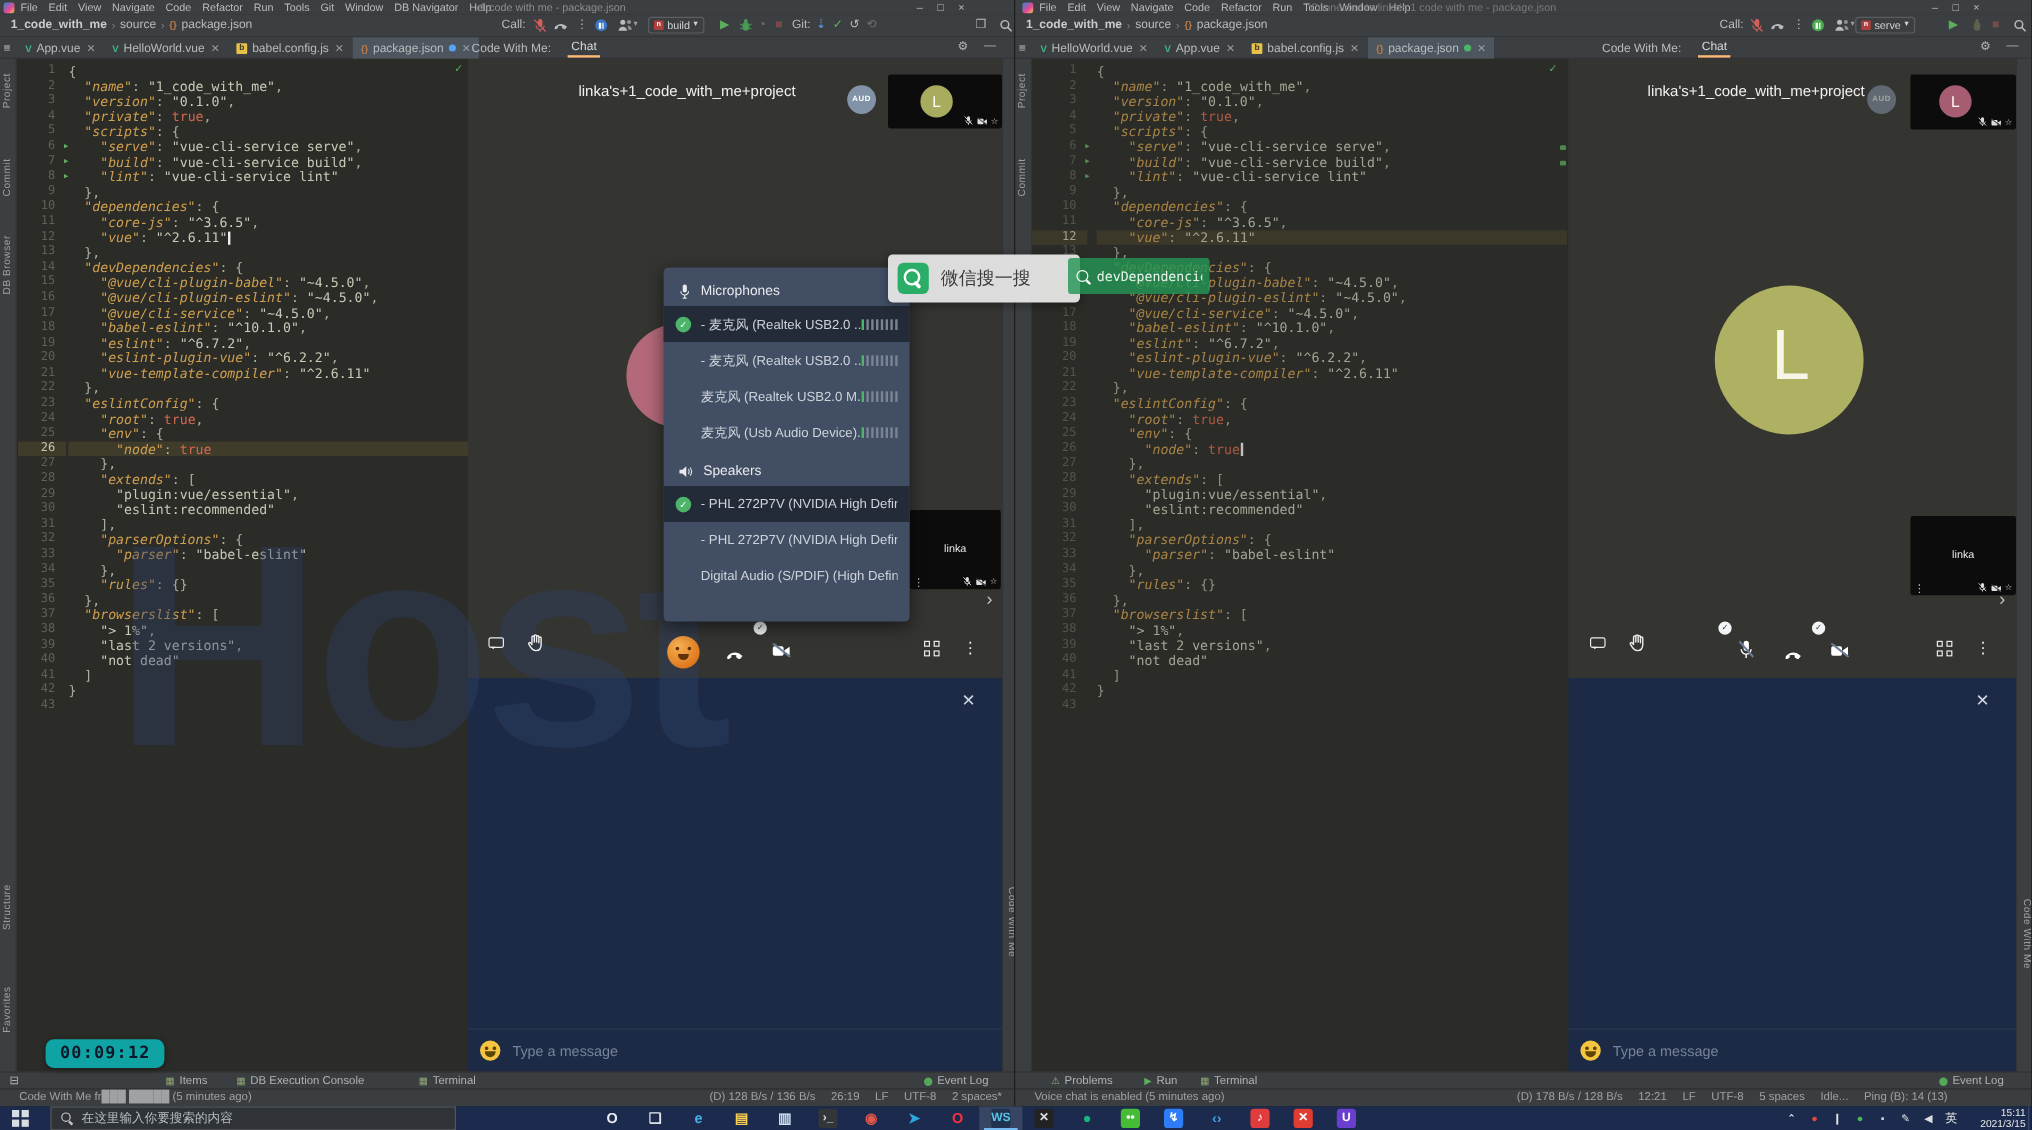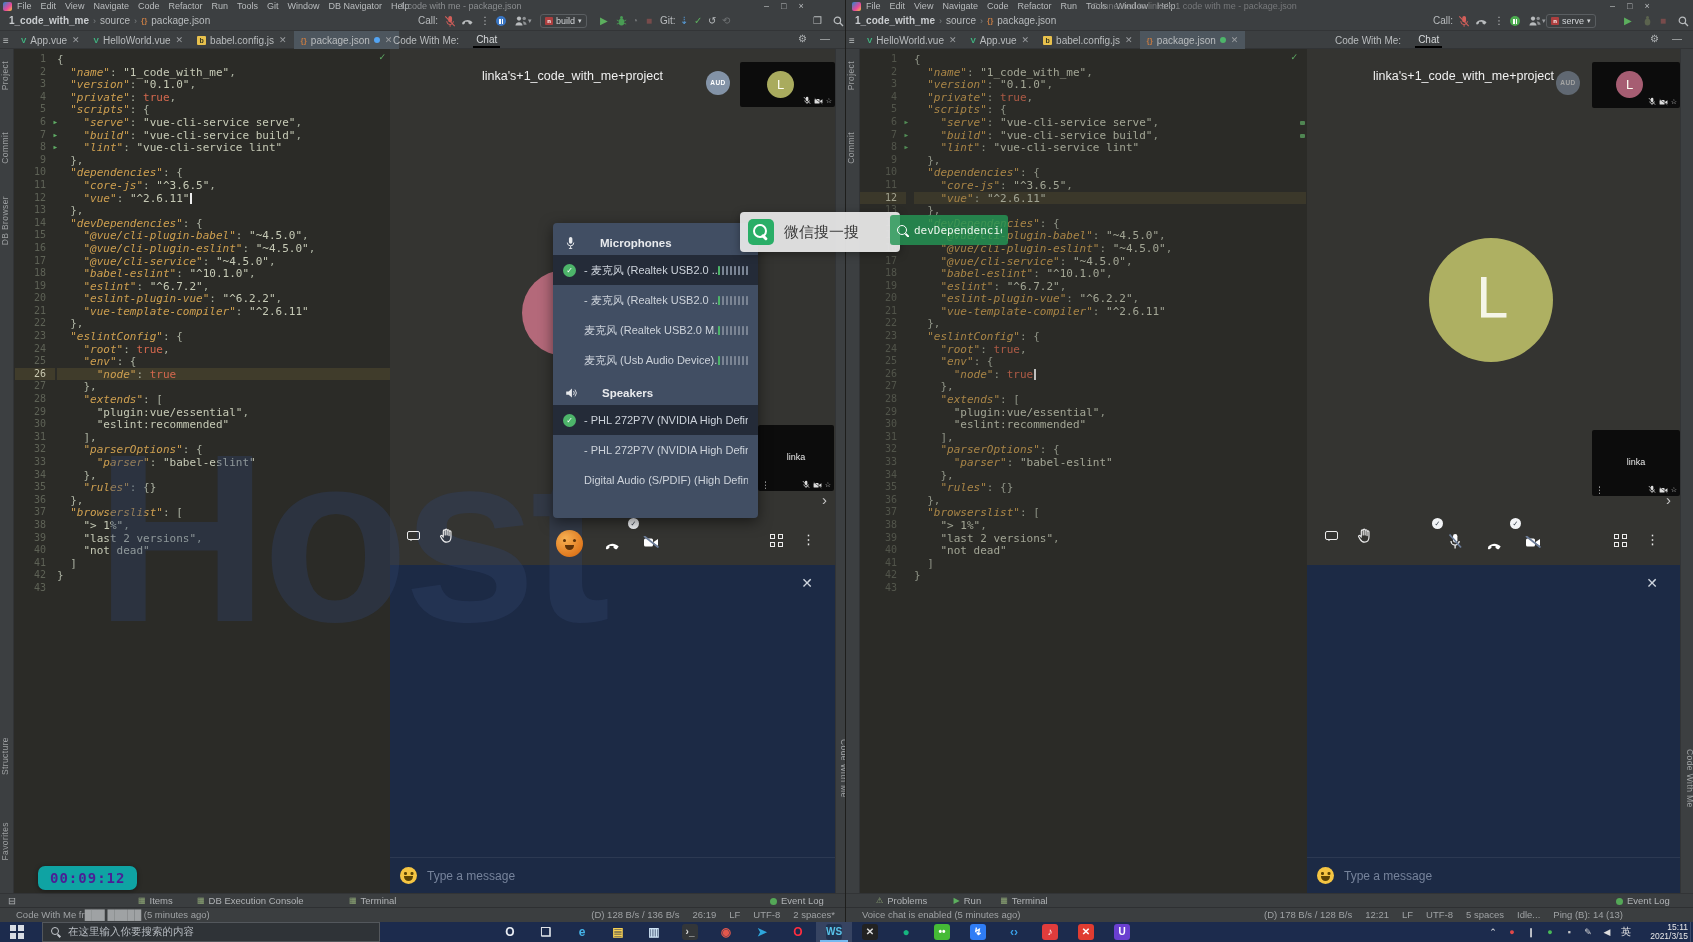--- a/index.html
+++ b/index.html
@@ -38,21 +38,21 @@
 #rw .tabs{left:14px}
 .tab{display:flex;align-items:center;gap:4px;padding:0 7px;height:18px;cursor:default}
 .tab.active{background:#4d565e}
 .tab .tx{font-size:9px;color:#9a9da0;margin-left:1px}
 .tico{font-size:8px;font-weight:bold}
 .tico.vue{color:#41b883}
 .tico.js{background:#e8c14d;color:#3b3b1f;width:9px;height:9px;line-height:9px;text-align:center;font-size:7px;border-radius:1px}
 .tico.json{color:#c07a45}
 .baddot{width:6px;height:6px;border-radius:50%;display:inline-block}
 .cwmhdr{position:absolute;top:0;height:18px;display:flex;align-items:center;gap:14px;font-size:10px}
-.chat-tab{padding:0 3px;border-bottom:2px solid #000000;height:16px;line-height:15px;color:#d7dadc;cursor:default}
+.chat-tab{padding:0 3px;border-bottom:2px solid #fdba74;height:16px;line-height:15px;color:#d7dadc;cursor:default}
 .hdr-gear{position:absolute;top:2px;font-size:10px;color:#b0b3b5}
 
 .stripeL{position:absolute;left:0;top:49px;bottom:29px;width:14px;background:#3c3f41;border-right:1px solid #323436}
 .vlab{position:absolute;left:0;width:14px;color:#9da0a2;font-size:8.5px;writing-mode:vertical-rl;transform:rotate(180deg);text-align:center;letter-spacing:.4px;cursor:default}
 .vlab2{position:absolute;width:13px;color:#9da0a2;font-size:8.5px;writing-mode:vertical-rl;text-align:center;letter-spacing:.4px;cursor:default}
 .stripeR{position:absolute;top:49px;bottom:29px;background:#3c3f41;border-left:1px solid #323436}
 #lw .stripeR{left:835px;width:10px}
 #rw .stripeR{left:834px;width:13px}
 
 .editor{position:absolute;top:49px;bottom:29px;background:#2b2b27}
@@ -108,21 +108,21 @@
 
 .chat{position:absolute;left:0;right:0;top:516px;bottom:0;background:#1c2a45}
 .chat .close{position:absolute;top:10px;right:22px;color:#cfd6df;font-size:14px;cursor:pointer}
 .msgrow{position:absolute;left:0;right:0;bottom:0;height:36px;border-top:1px solid rgba(255,255,255,.07);display:flex;align-items:center;gap:10px;padding:0 10px}
 .smiley{width:17px;height:17px;border-radius:50%;background:#f5c542;position:relative;cursor:pointer}
 .smiley:before{content:"";position:absolute;left:4px;top:5px;width:2.5px;height:2.5px;border-radius:50%;background:#5c4404;box-shadow:6.5px 0 0 #5c4404}
 .smiley:after{content:"";position:absolute;left:4px;top:9px;width:9px;height:4.5px;border-radius:0 0 9px 9px;background:#5c4404}
 .msgph{color:#76839b;font-size:12px}
 
 .popup{position:absolute;left:553px;top:223px;width:205px;height:295px;background:#414e63;border-radius:4px;box-shadow:0 4px 14px rgba(0,0,0,.5);z-index:40;font-size:11px;color:#cdd3db}
-.pophdr{position:absolute;left:0;right:0;height:24px;display:flex;align-items:center;gap:24px;padding:0 12px;color:#e8eaed;font-weight:bold;font-size:11.5px}
+.pophdr{position:absolute;left:0;right:0;height:24px;display:flex;align-items:center;gap:8px;padding:0 12px;color:#e8eaed;font-weight:normal;font-size:11.5px}
 .poprow{position:absolute;left:0;right:0;height:30px;display:flex;align-items:center;padding:0 10px;cursor:pointer}
 .poprow.sel{background:#242b38}
 .pcheck{width:13px;height:13px;border-radius:50%;background:#4db56a;color:#fff;font-size:8px;line-height:13px;text-align:center;margin-right:8px}
 .pindent{width:21px}
 .plabel{flex:1;white-space:nowrap;overflow:hidden}
 .meter{display:flex;gap:1.5px;align-items:center}
 .meter i{width:2.5px;height:9px;background:#7a8494;border-radius:.5px}
 .meter i.on{background:#4db56a}
 
 .wmark{position:absolute;z-index:6;font-weight:bold;font-size:240px;letter-spacing:-6px;pointer-events:none;font-family:"Liberation Sans",sans-serif}
@@ -131,21 +131,21 @@
 .z10{z-index:10}
 
 .botbar{position:absolute;left:0;right:0;bottom:15px;height:14px;background:#3b3e40;border-top:1px solid #323436;color:#b0b3b5;font-size:9.5px;line-height:14px;white-space:nowrap}
 .botbar .tb{position:absolute;top:0;display:flex;gap:4px;align-items:center;cursor:default}
 .evlog{position:absolute;top:0;display:flex;gap:4px;align-items:center;cursor:default}
 .gdot{width:7px;height:7px;border-radius:50%;background:#54a857;display:inline-block}
 .statusbar{position:absolute;left:0;right:0;bottom:0;height:15px;background:#3b3e40;border-top:1px solid #2e3032;color:#9fa2a4;font-size:9.5px;line-height:14px;white-space:nowrap}
 .statusbar .sl{position:absolute;left:16px;top:0}
 .statusbar .sr{position:absolute;top:0;display:flex;gap:13px}
 
-#timer{position:absolute;left:38px;top:866px;z-index:45;background:#0fa3a3;border-radius:7px;padding:4px 12px;color:#4c1d95;font:bold 14px "DejaVu Sans Mono",monospace;letter-spacing:1px;box-shadow:0 1px 5px rgba(0,0,0,.4)}
+#timer{position:absolute;left:38px;top:866px;z-index:45;background:#0fa3a3;border-radius:7px;padding:4px 12px;color:#0f172a;font:bold 14px "DejaVu Sans Mono",monospace;letter-spacing:1px;box-shadow:0 1px 5px rgba(0,0,0,.4)}
 
 #wxbar{position:absolute;left:740px;top:212px;width:160px;height:40px;z-index:60;background:rgba(234,234,234,.93);border-radius:4px;box-shadow:0 2px 8px rgba(0,0,0,.35);display:flex;align-items:center;gap:10px;padding:0 8px;cursor:pointer}
 .wxico{width:26px;height:26px;border-radius:5px;background:#2aae67;position:relative}
 .wxico:before{content:"";position:absolute;left:5px;top:5px;width:10px;height:10px;border:2px solid #fff;border-radius:50%}
 .wxico:after{content:"";position:absolute;left:15px;top:15px;width:2.5px;height:7px;background:#fff;transform:rotate(-45deg);border-radius:2px}
 #wxbar span{color:#3b3b3b;font-size:15px}
 #wxbox{position:absolute;left:890px;top:215px;width:118px;height:30px;z-index:60;background:rgba(36,150,84,.82);border-radius:3px;display:flex;align-items:center;gap:5px;padding:0 6px}
 .wxmag{width:13px;height:13px;position:relative;flex:none}
 .wxmag:before{content:"";position:absolute;left:1px;top:1px;width:8px;height:8px;border:1.8px solid #fff;border-radius:50%}
 .wxmag:after{content:"";position:absolute;left:9.5px;top:9.5px;width:2px;height:4.5px;background:#fff;transform:rotate(-45deg)}

